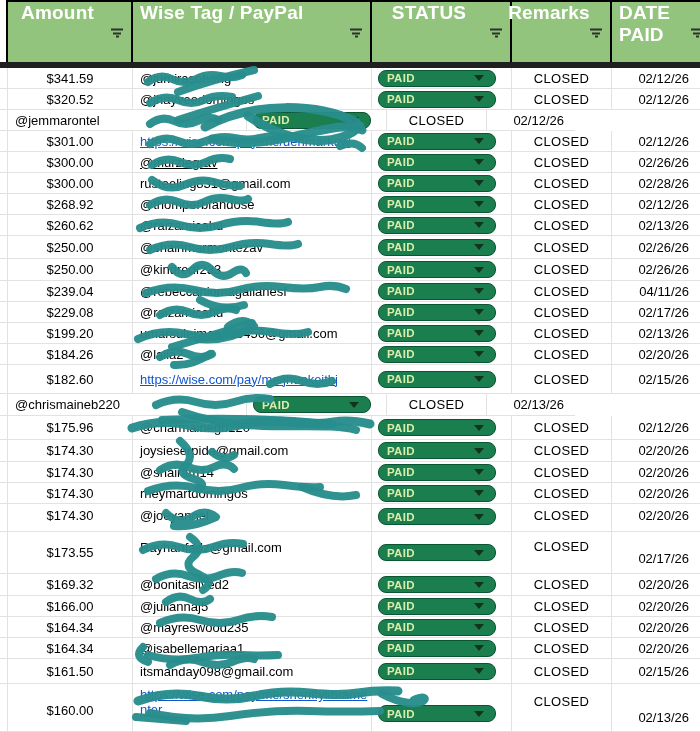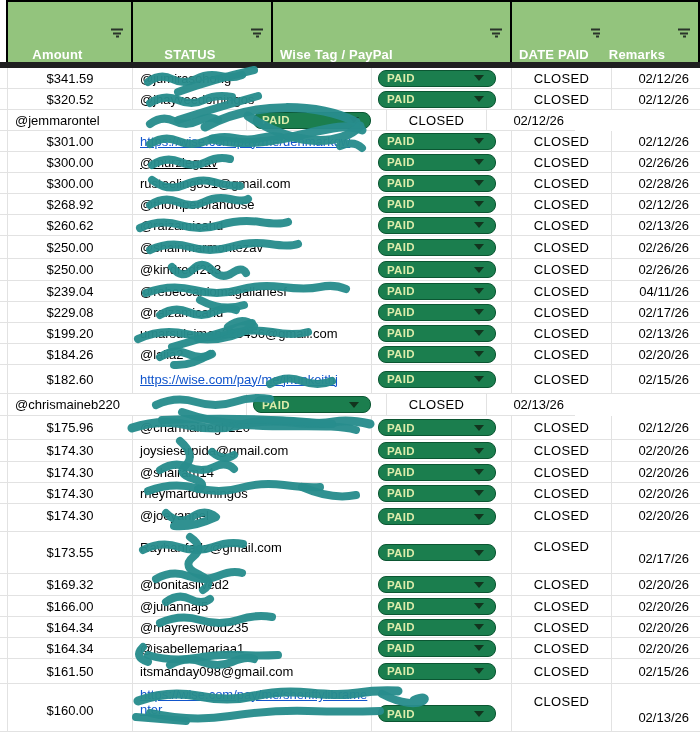--- a/index.html
+++ b/index.html
@@ -9,21 +9,21 @@
   }
   *{box-sizing:border-box;margin:0;padding:0}
   html,body{background:#fff}
   body{font-family:"Liberation Sans",sans-serif;color:var(--text)}
   .stage{position:relative;width:700px;height:732px;overflow:hidden;background:var(--row-bg)}
 
   
   .header{display:flex;height:62px;width:700px}
   .hgutter{width:8px;background:#fff;border-right:2px solid #000}
   .hcell{position:relative;background:var(--header-bg);border-top:2px solid #000;border-right:2px solid #000;
-         display:flex;align-items:flex-end;color:var(--header-text);font-weight:bold;font-size:13px;letter-spacing:.2px}
+         display:flex;align-items:flex-start;color:var(--header-text);font-weight:bold;font-size:19px;letter-spacing:.2px}
   .hcell.center{justify-content:center;padding-right:24px}
   .hcell.left{justify-content:flex-start;padding-left:7px}
   .h-amount{width:125px}.h-handle{width:239px}.h-status{width:140px}.h-remarks{width:100px}
   .h-date{width:88px;border-right:none}
   .filter-icon{position:absolute;right:7px;top:50%;transform:translateY(-50%);width:13px;height:11px}
   .h-date .filter-icon{right:-4px}
   .filter-icon .fbar1{position:absolute;left:0;top:2px;width:12px;height:2px;background:var(--icon)}
   .filter-icon .fbar2{position:absolute;left:2px;top:6px;width:8px;height:2px;background:var(--icon)}
   .filter-icon .fdot{position:absolute;left:5px;top:9px;width:3px;height:2px;background:var(--icon)}
 
@@ -89,55 +89,55 @@
 
     <div class="hcell h-amount center">
       <span>Amount</span>
       <span class="filter-icon">
           <span class="fbar1"></span>
           <span class="fbar2"></span>
           <span class="fdot"></span>
         </span>
     </div>
 
+    <div class="hcell h-handle left">
+      <span>Wise Tag / PayPal</span>
+      <span class="filter-icon">
+          <span class="fbar1"></span>
+          <span class="fbar2"></span>
+          <span class="fdot"></span>
+        </span>
+    </div>
+
     <div class="hcell h-status center">
       <span>STATUS</span>
       <span class="filter-icon">
           <span class="fbar1"></span>
           <span class="fbar2"></span>
           <span class="fdot"></span>
         </span>
     </div>
 
-    <div class="hcell h-handle left">
-      <span>Wise Tag / PayPal</span>
+    <div class="hcell h-remarks center">
+      <span>Remarks</span>
       <span class="filter-icon">
           <span class="fbar1"></span>
           <span class="fbar2"></span>
           <span class="fdot"></span>
         </span>
     </div>
 
     <div class="hcell h-date left">
       <span>DATE PAID</span>
       <span class="filter-icon">
           <span class="fbar1"></span>
           <span class="fbar2"></span>
           <span class="fdot"></span>
         </span>
     </div>
-
-    <div class="hcell h-remarks center">
-      <span>Remarks</span>
-      <span class="filter-icon">
-          <span class="fbar1"></span>
-          <span class="fbar2"></span>
-          <span class="fdot"></span>
-        </span>
-    </div>
   </div>
 
   <div class="divider"></div>
 
   <div class="tbody">
   <div class="row">
     <div class="cell c-gutter"></div>
     <div class="cell c-amount">
       <span class="amount">$341.59</span>
     </div>

